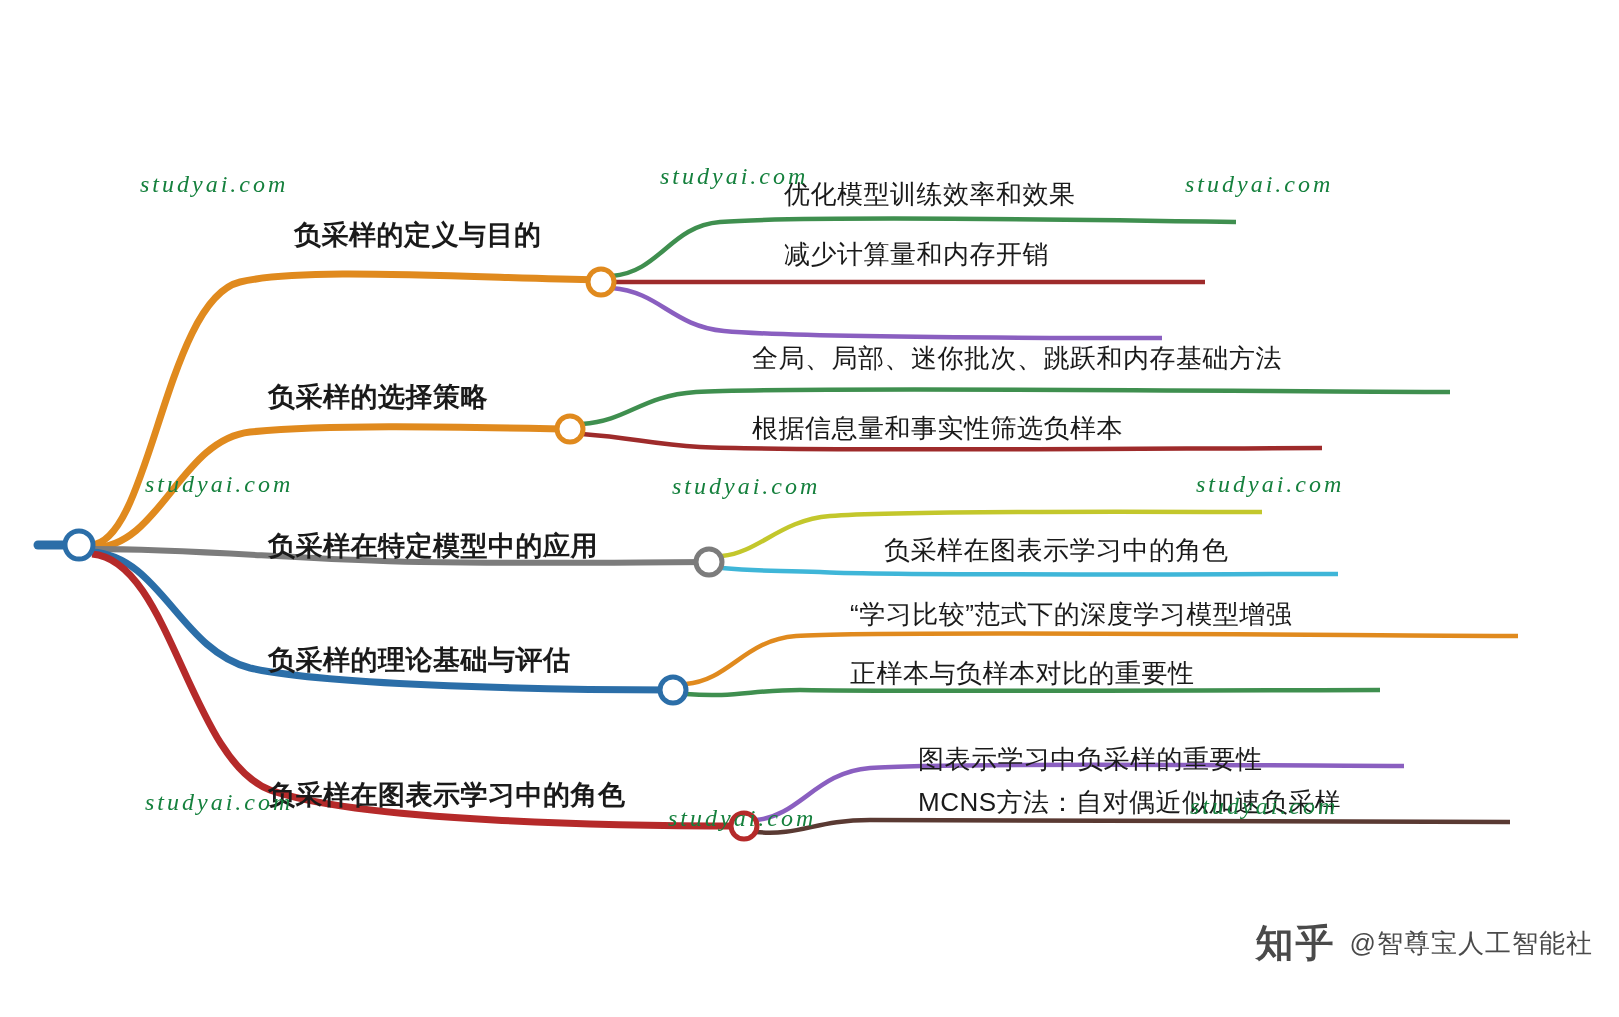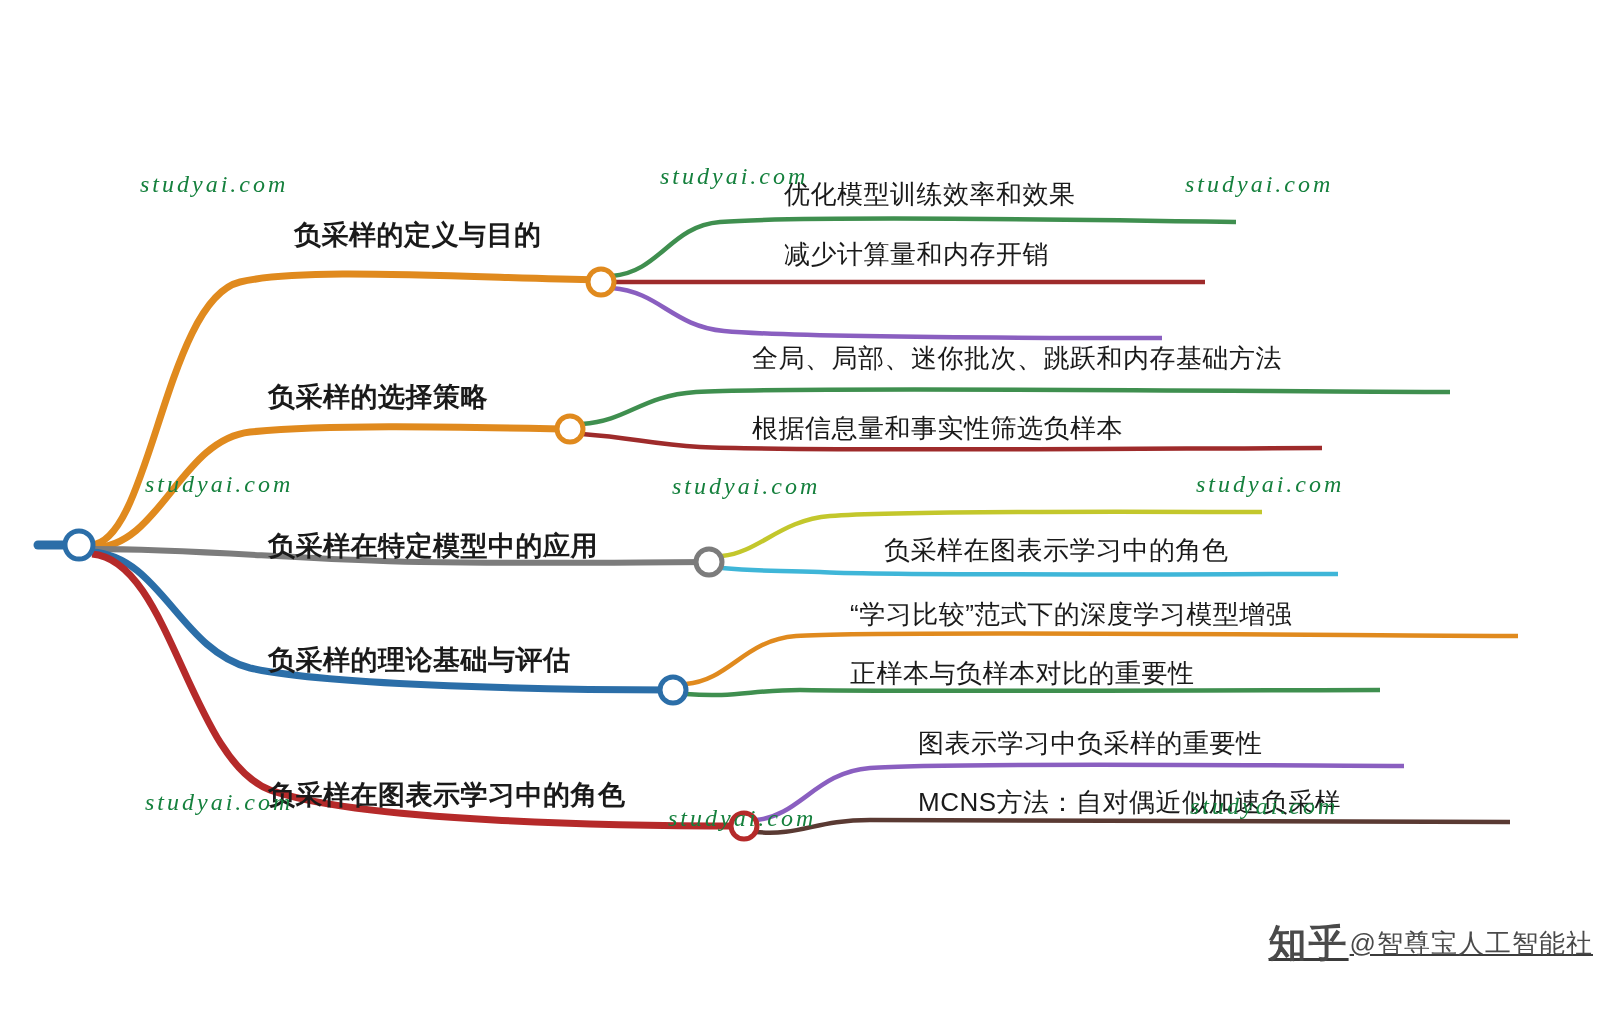--- a/index.html
+++ b/index.html
@@ -48,23 +48,22 @@
     white-space: nowrap;
     transform: translateY(-50%);
     user-select: none;
   }
   .zhihu {
     position: absolute;
     right: 26px;
     bottom: 48px;
     display: flex;
     align-items: center;
-    gap: 1px;
+    gap: 14px;
     color: #3b3b3b;
-    text-decoration: underline;
   }
   .zhihu-logo {
     font-size: 38px;
     font-weight: bold;
     letter-spacing: 2px;
     color: #4a4a4a;
   }
   .zhihu-name {
     font-size: 26px;
     letter-spacing: 1px;
@@ -124,21 +123,21 @@
   <div class="node-label leaf-label" style="left:784px; top:254px;">减少计算量和内存开销</div>
 
   <div class="node-label leaf-label" style="left:752px; top:358px;">全局、局部、迷你批次、跳跃和内存基础方法</div>
   <div class="node-label leaf-label" style="left:752px; top:428px;">根据信息量和事实性筛选负样本</div>
 
   <div class="node-label leaf-label" style="left:884px; top:550px;">负采样在图表示学习中的角色</div>
 
   <div class="node-label leaf-label" style="left:850px; top:614px;">“学习比较”范式下的深度学习模型增强</div>
   <div class="node-label leaf-label" style="left:850px; top:673px;">正样本与负样本对比的重要性</div>
 
-  <div class="node-label leaf-label" style="left:918px; top:743px;text-align:right;">图表示学习中负采样的重要性</div>
+  <div class="node-label leaf-label" style="left:918px; top:759px;text-align:right;">图表示学习中负采样的重要性</div>
   <div class="node-label leaf-label" style="left:918px; top:802px;">MCNS方法：自对偶近似加速负采样</div>
 
   <div class="watermark" style="left:140px; top:184px;">studyai.com</div>
   <div class="watermark" style="left:660px; top:176px;">studyai.com</div>
   <div class="watermark" style="left:1185px; top:184px;">studyai.com</div>
   <div class="watermark" style="left:145px; top:484px;">studyai.com</div>
   <div class="watermark" style="left:672px; top:486px;">studyai.com</div>
   <div class="watermark" style="left:1196px; top:484px;">studyai.com</div>
   <div class="watermark" style="left:145px; top:802px;">studyai.com</div>
   <div class="watermark" style="left:668px; top:818px;">studyai.com</div>

